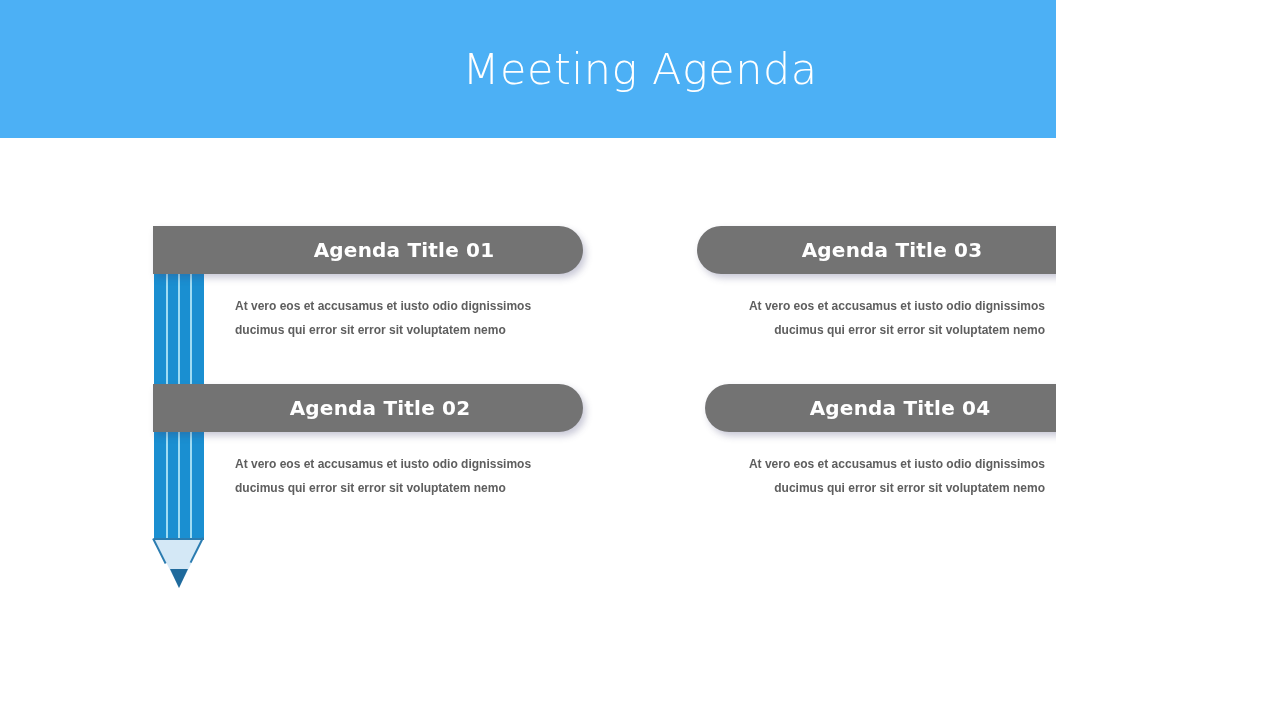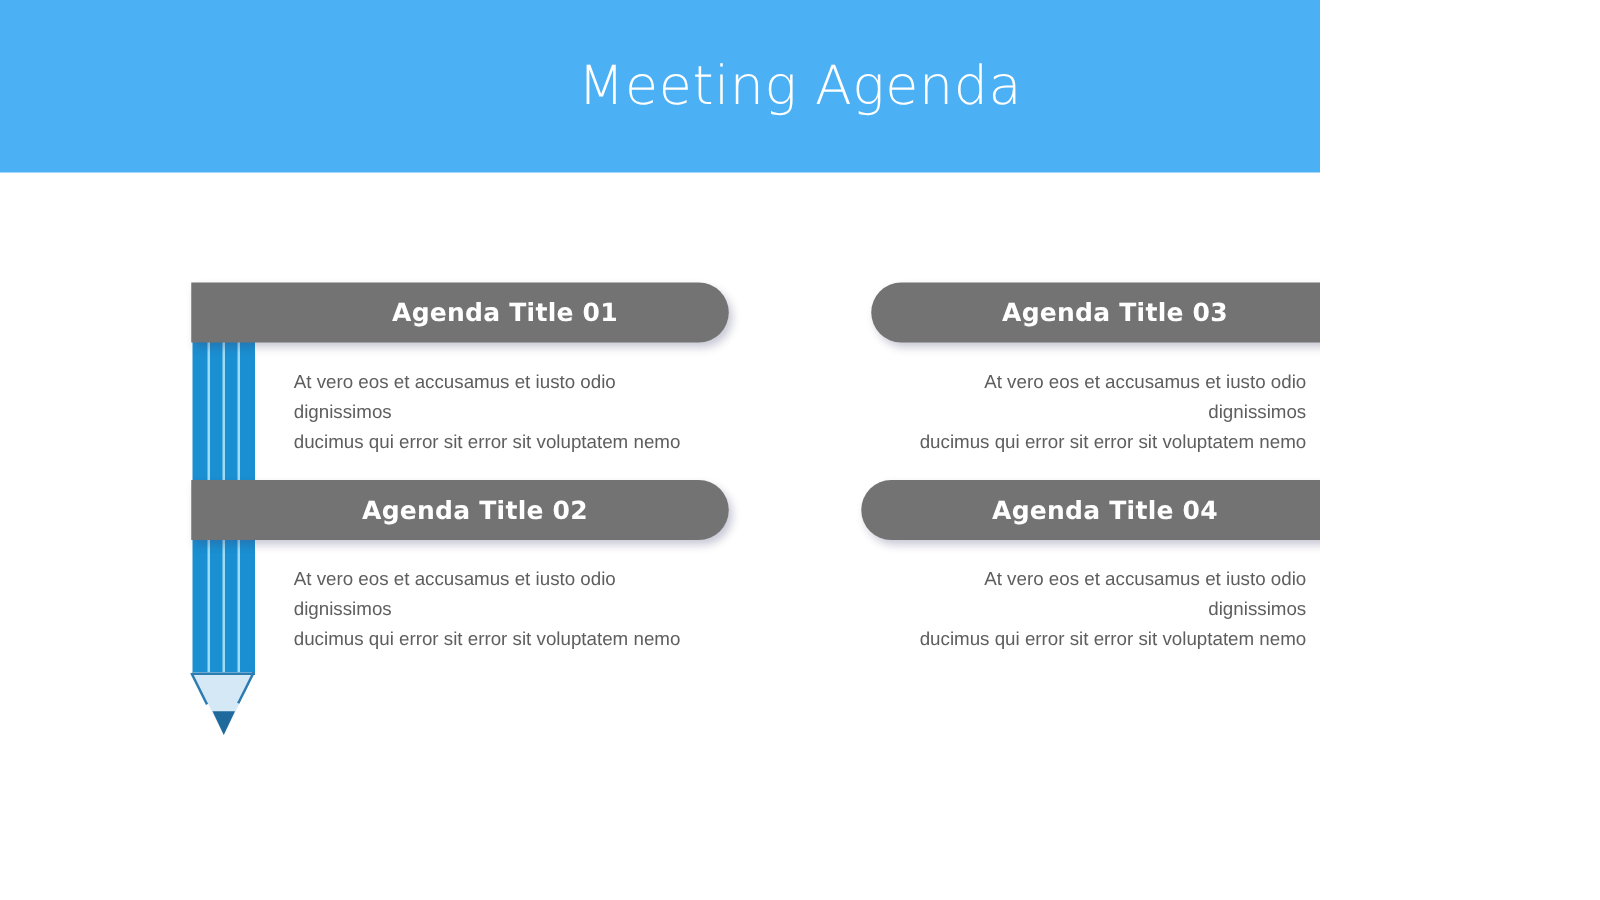--- a/index.html
+++ b/index.html
@@ -159,38 +159,39 @@
     font-size: 20px;
     font-weight: bold;
     letter-spacing: 0.2px;
     white-space: nowrap;
   }
 
   .body-text {
     position: absolute;
     color: #5e5e5e;
     font-family: "Liberation Sans", sans-serif;
-    font-size: 15px;
+    font-size: 12px;
     line-height: 24px;
     width: 340px;
+    font-weight: bold;
   }
   .body-text.align-left  { text-align: left; }
   .body-text.align-right { text-align: right; }
 
   
   #item-01 .pill  { left: 153px; top: 226px; width: 430px; }
   #item-01 .body-text { left: 235px; top: 294px; }
 
   #item-02 .pill  { left: 153px; top: 384px; width: 430px; padding-left: 34px; }
   #item-02 .body-text { left: 235px; top: 452px; }
 
   #item-03 .pill  { left: 697px; top: 226px; width: 430px; }
   #item-03 .body-text { left: 705px; top: 294px; }
 
-  #item-04 .pill  { left: 689px; top: 384px; width: 430px; }
+  #item-04 .pill  { left: 705px; top: 384px; width: 430px; }
   #item-04 .body-text { left: 705px; top: 452px; }
 </style>
 </head>
 <body>
 
 <div class="slide">
 
   <div class="header-banner"></div>
   <div class="header-title">Meeting Agenda</div>
 

